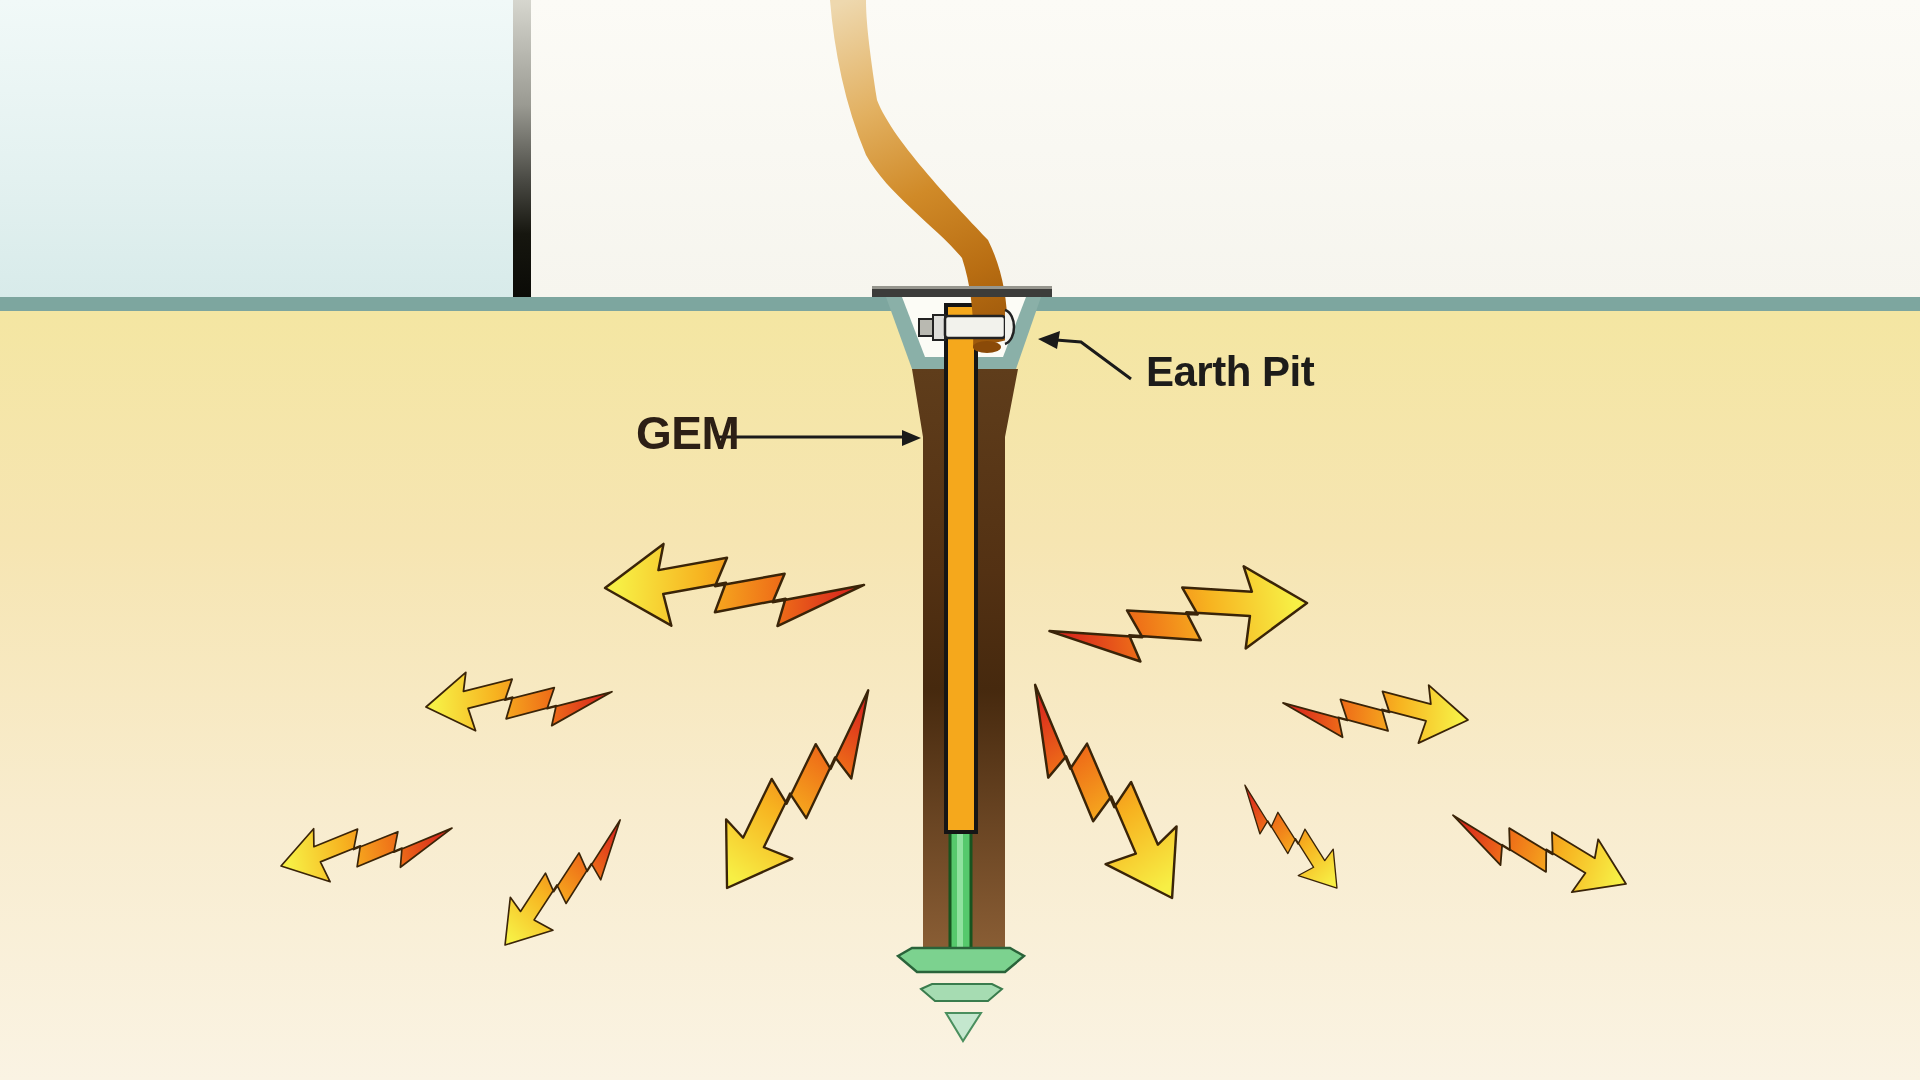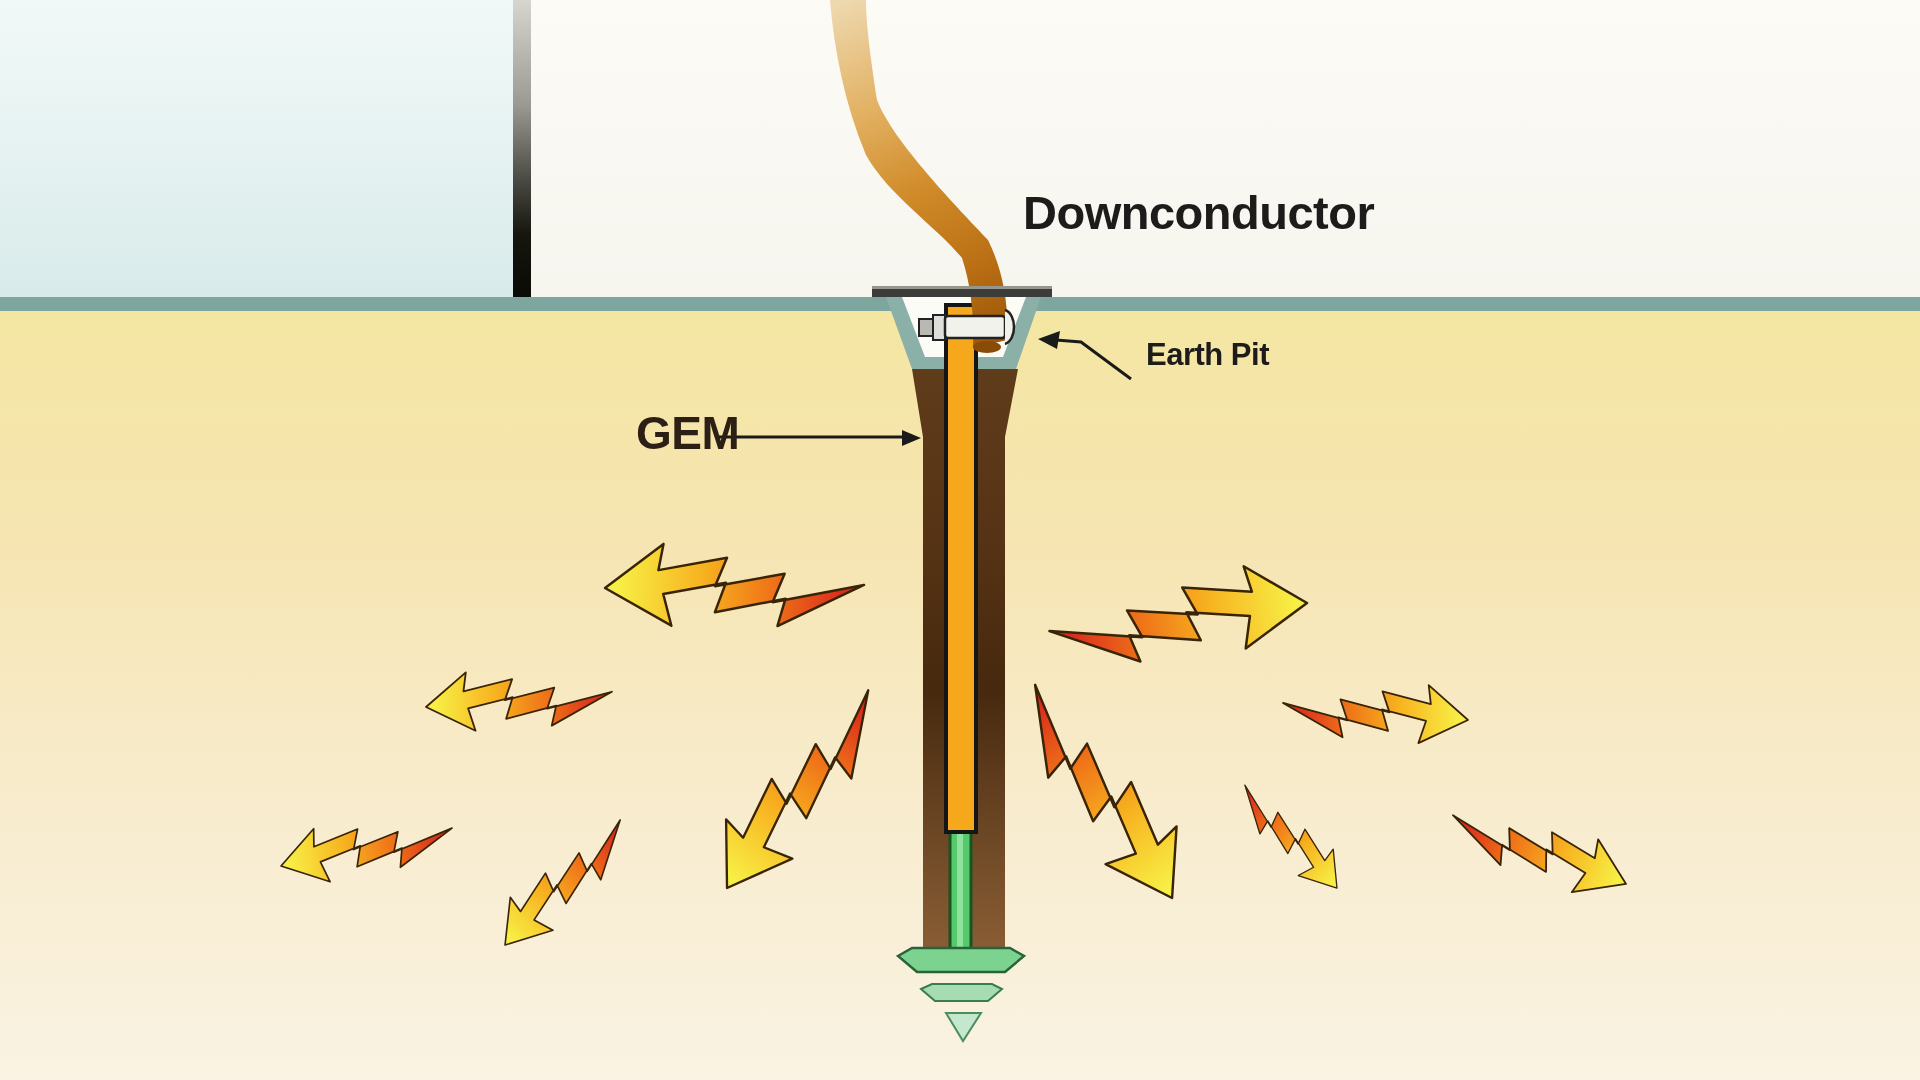--- a/index.html
+++ b/index.html
@@ -12,21 +12,21 @@
   .stage svg{position:absolute;left:0;top:0;}
   .diagram-label{
     position:absolute;
     font-weight:700;
     color:#1d1c1a;
     white-space:nowrap;
     letter-spacing:-0.5px;
     line-height:1;
   }
   .lbl-downconductor{left:1023px;top:189px;font-size:47px;}
-  .lbl-earthpit{left:1146px;top:339px;font-size:31px;}
+  .lbl-earthpit{left:1146px;top:351px;font-size:42px;}
   .lbl-gem{left:636px;top:410px;font-size:46px;color:#2c1f15;}
 </style>
 </head>
 <body>
 
 <div class="stage">
 
 <svg width="1920" height="1080" viewBox="0 0 1920 1080">
   <defs>
     <linearGradient id="skyLeft" x1="0" y1="0" x2="0" y2="1">
@@ -131,17 +131,16 @@
   </g>
 
   <g stroke="#1a1a1a" stroke-width="3" fill="none">
     <line x1="716" y1="437" x2="904" y2="437"></line>
     <polyline points="1131,379 1081,342 1056,340"></polyline>
   </g>
   <polygon points="921,438 902,430 902,446" fill="#1a1a1a"></polygon>
   <polygon points="1038,339 1060,331 1057,349" fill="#1a1a1a"></polygon>
 </svg>
 
-<div class="diagram-label lbl-downconductor">Downconductor</div>
 <div class="diagram-label lbl-earthpit">Earth Pit</div>
 <div class="diagram-label lbl-gem">GEM</div>
 
 </div>
 
 </body></html>

